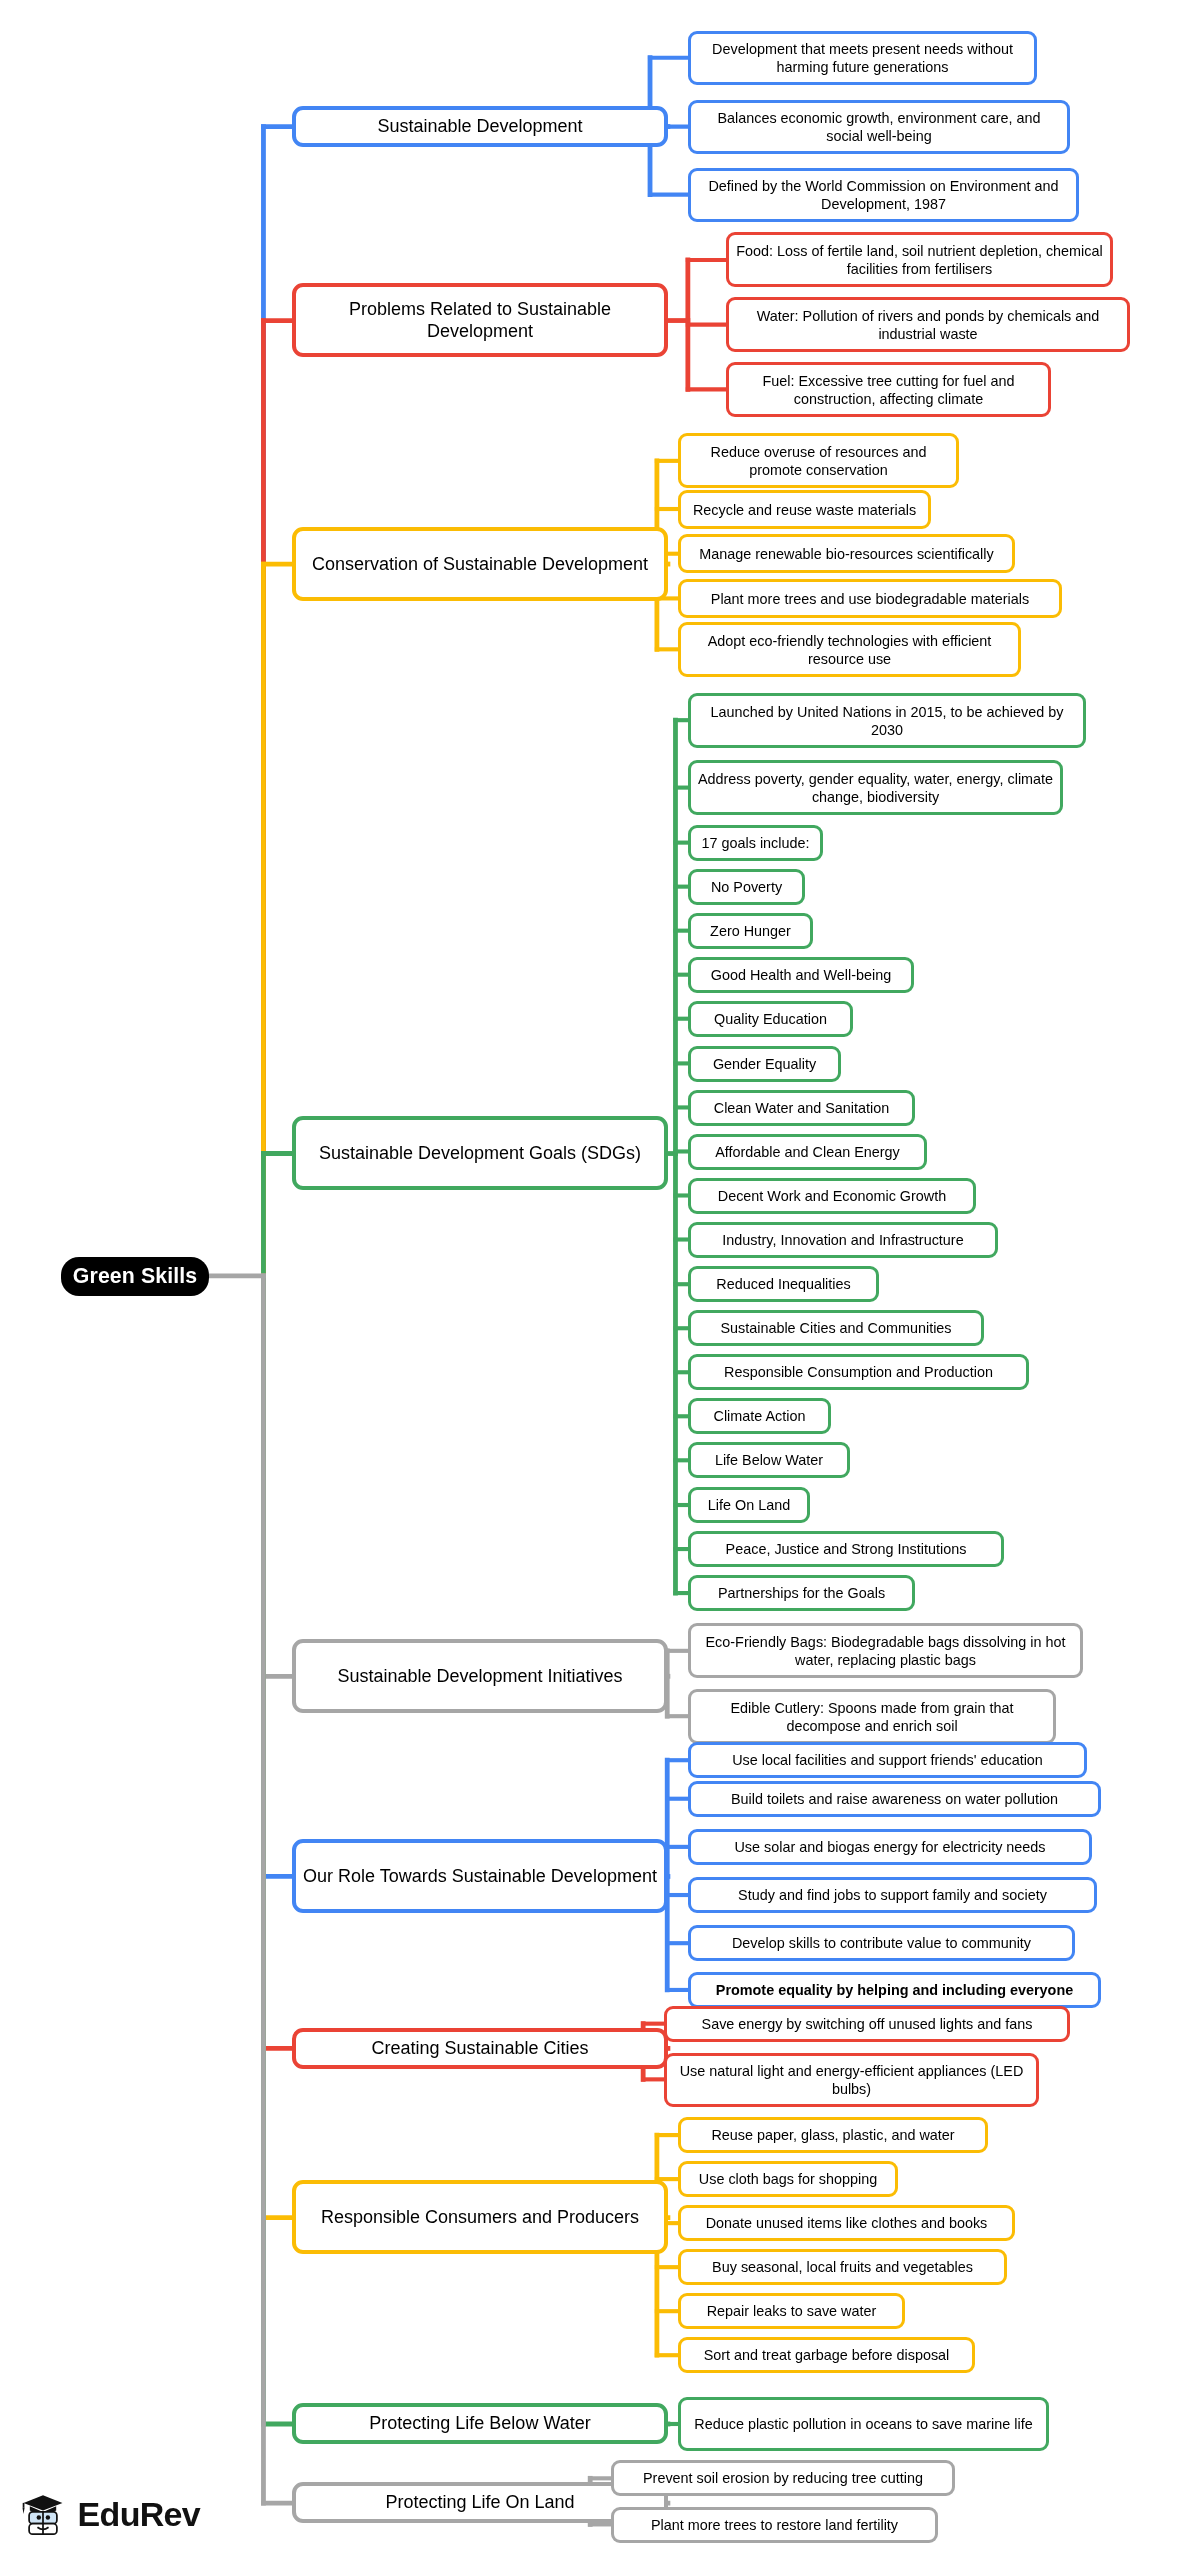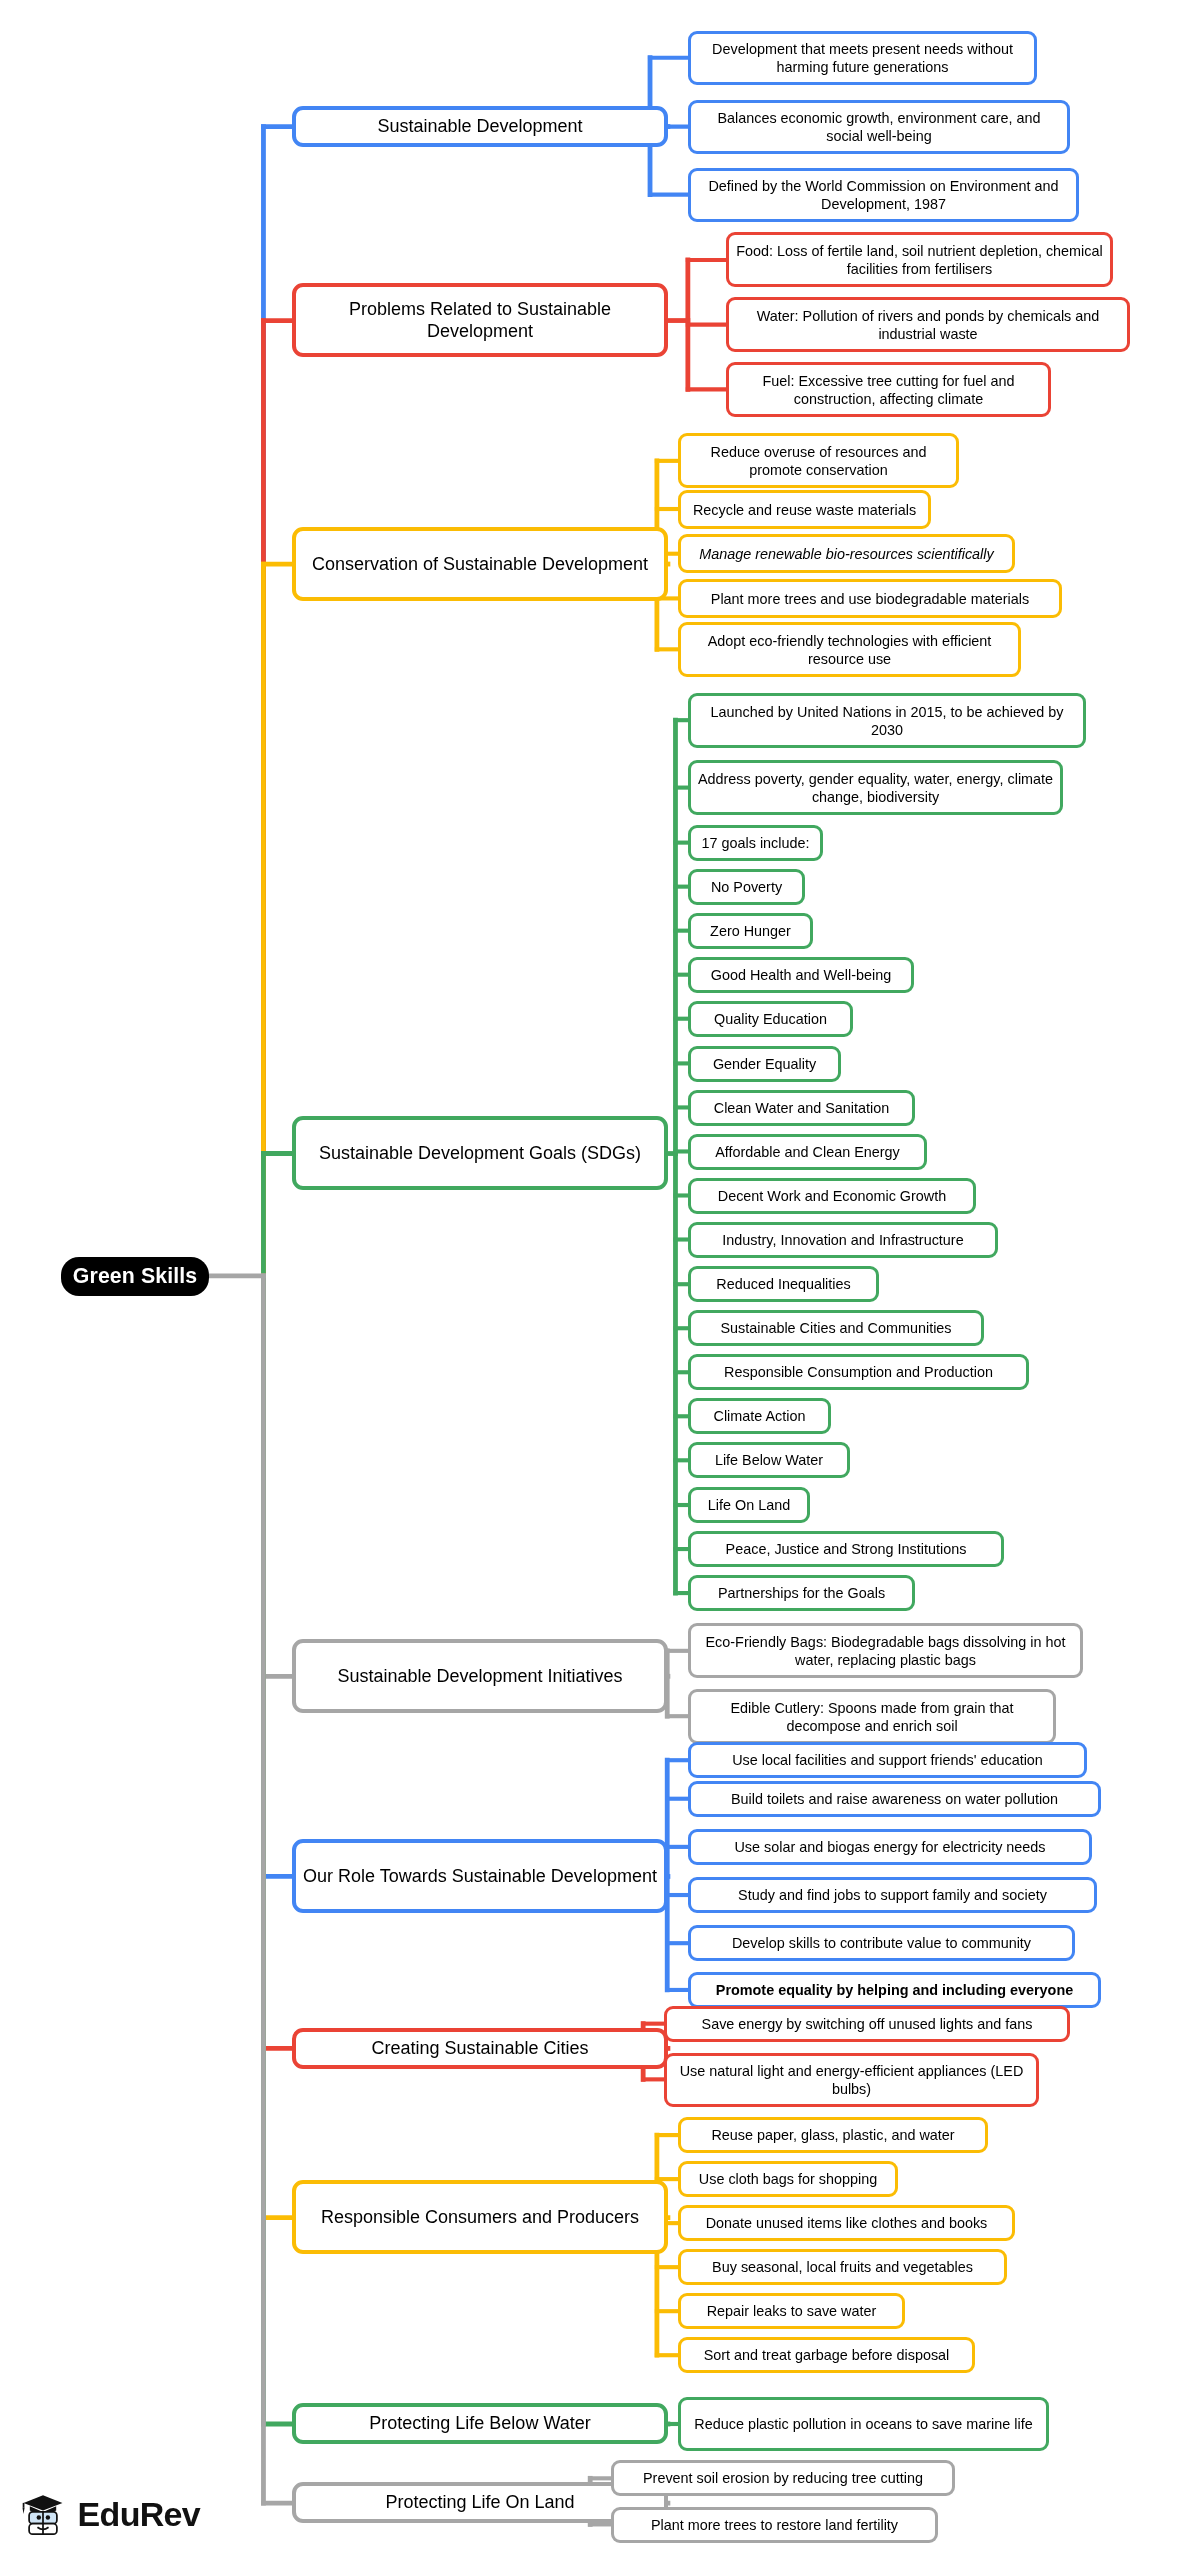--- a/index.html
+++ b/index.html
@@ -198,21 +198,21 @@
       </div>
       <div class="node lvl1 c-yellow" style="left: 292px; width: 376px; height: 74px; top: 527px;">
         <span>Conservation of Sustainable Development</span>
       </div>
       <div class="node lvl2 c-yellow" style="left: 678px; width: 281px; height: 55px; top: 433px;">
         <span>Reduce overuse of resources and promote conservation</span>
       </div>
       <div class="node lvl2 c-yellow" style="left: 678px; width: 253px; height: 39px; top: 490px;">
         <span>Recycle and reuse waste materials</span>
       </div>
-      <div class="node lvl2 c-yellow" style="left: 678px; width: 337px; height: 39px; top: 534px; font-style: italic;">
+      <div class="node lvl2 c-yellow" style="left: 678px; width: 337px; height: 39px; top: 534px;">
         <span>Manage renewable bio-resources scientifically</span>
       </div>
       <div class="node lvl2 c-yellow" style="left: 678px; width: 384px; height: 39px; top: 579px;">
         <span>Plant more trees and use biodegradable materials</span>
       </div>
       <div class="node lvl2 c-yellow" style="left: 678px; width: 343px; height: 55px; top: 622px;">
         <span>Adopt eco-friendly technologies with efficient resource use</span>
       </div>
       <div class="node lvl1 c-green" style="left: 292px; width: 376px; height: 74px; top: 1116px;">
         <span>Sustainable Development Goals (SDGs)</span>

